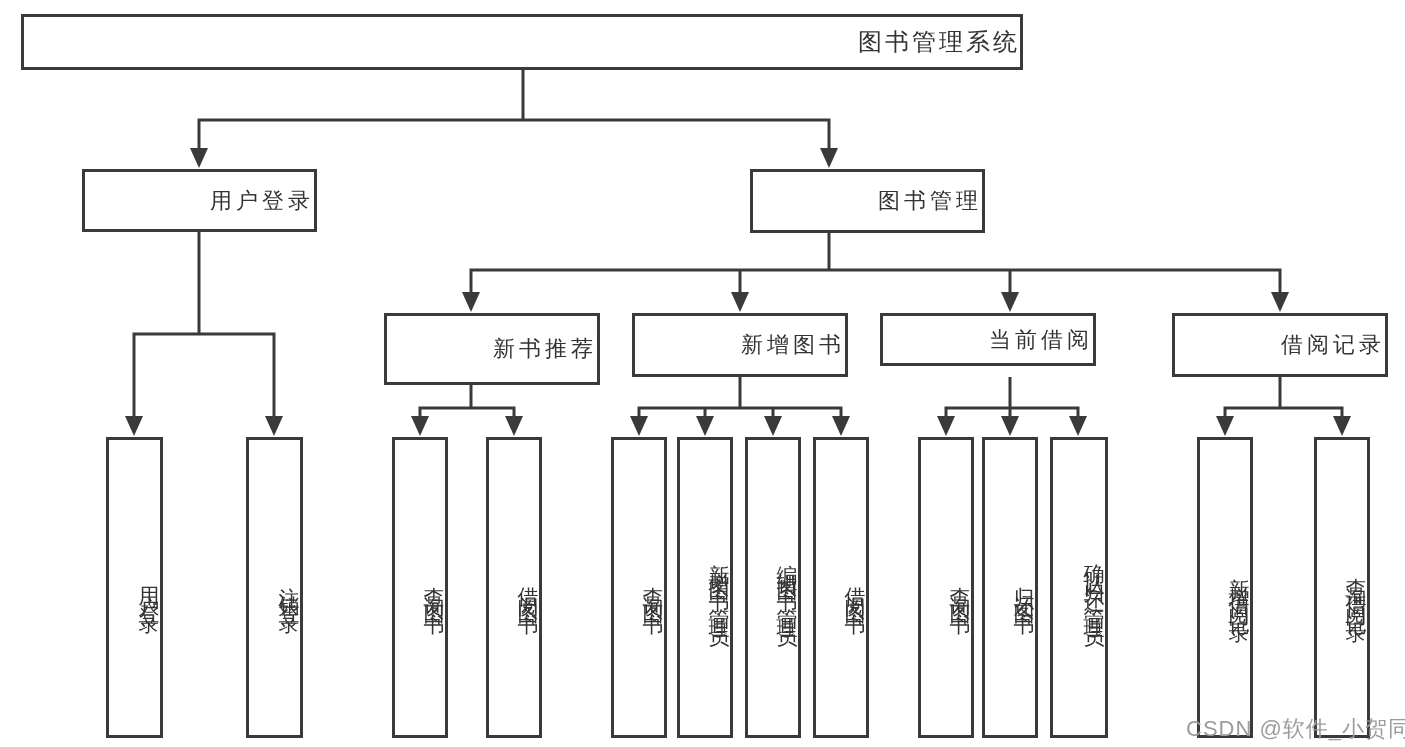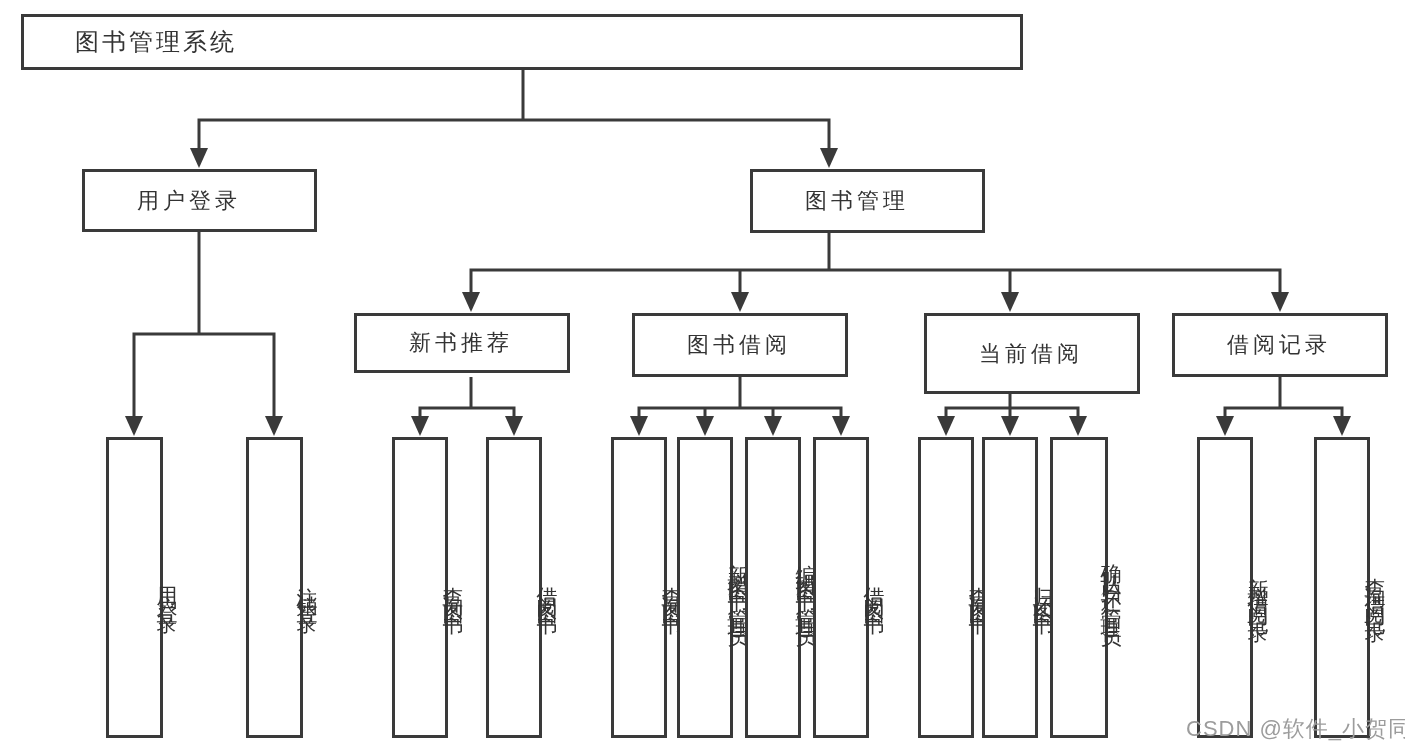--- a/index.html
+++ b/index.html
@@ -28,21 +28,21 @@
     z-index: 1;
   }
   .connectors path { stroke: var(--line); stroke-width: 3; fill: none; }
   .connectors polygon { fill: var(--line); stroke: none; }
   .node {
     position: absolute;
     background: #fff;
     border: 3px solid var(--line);
     display: flex;
     align-items: center;
-    justify-content: flex-start;
+    justify-content: flex-end;
     z-index: 2;
     color: var(--text);
     padding-left: 48px;
   }
   .node.root span { font-size: 24px; letter-spacing: 3px; text-indent: 3px; }
   .node.branch span { font-size: 22px; letter-spacing: 4px; text-indent: 4px; }
   .node.leaf span {
     writing-mode: vertical-rl;
     text-orientation: mixed;
     font-size: 21px;
@@ -107,27 +107,27 @@
     <span>图书管理系统</span>
   </div>
 
   <div class="node branch" style="left:82px;top:169px;width:235px;height:63px">
     <span>用户登录</span>
   </div>
   <div class="node branch" style="left:750px;top:169px;width:235px;height:64px">
     <span>图书管理</span>
   </div>
 
-  <div class="node branch" style="left:354px;top:313px;width:216px;height:60px">
+  <div class="node branch" style="left:384px;top:313px;width:216px;height:72px">
     <span>新书推荐</span>
   </div>
   <div class="node branch" style="left:632px;top:313px;width:216px;height:64px">
-    <span>图书借阅</span>
+    <span>新增图书</span>
   </div>
-  <div class="node branch" style="left:924px;top:313px;width:216px;height:81px">
+  <div class="node branch" style="left:880px;top:313px;width:216px;height:53px">
     <span>当前借阅</span>
   </div>
   <div class="node branch" style="left:1172px;top:313px;width:216px;height:64px">
     <span>借阅记录</span>
   </div>
 
   <div class="node leaf" style="left:106px;top:437px;width:57px;height:301px">
     <span>用户登录</span>
   </div>
   <div class="node leaf" style="left:246px;top:437px;width:57px;height:301px">

